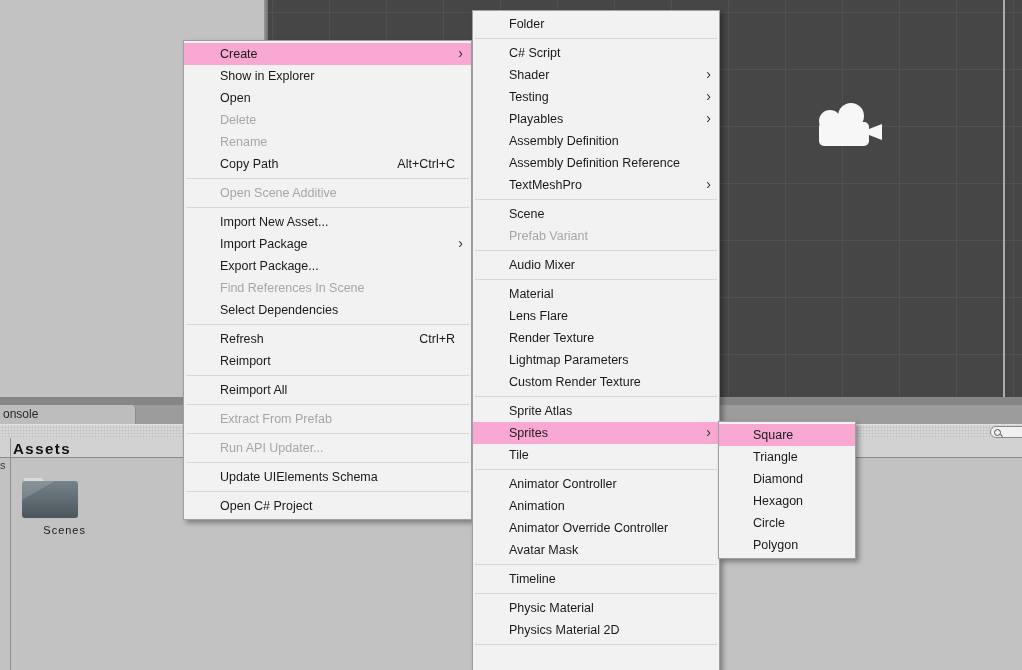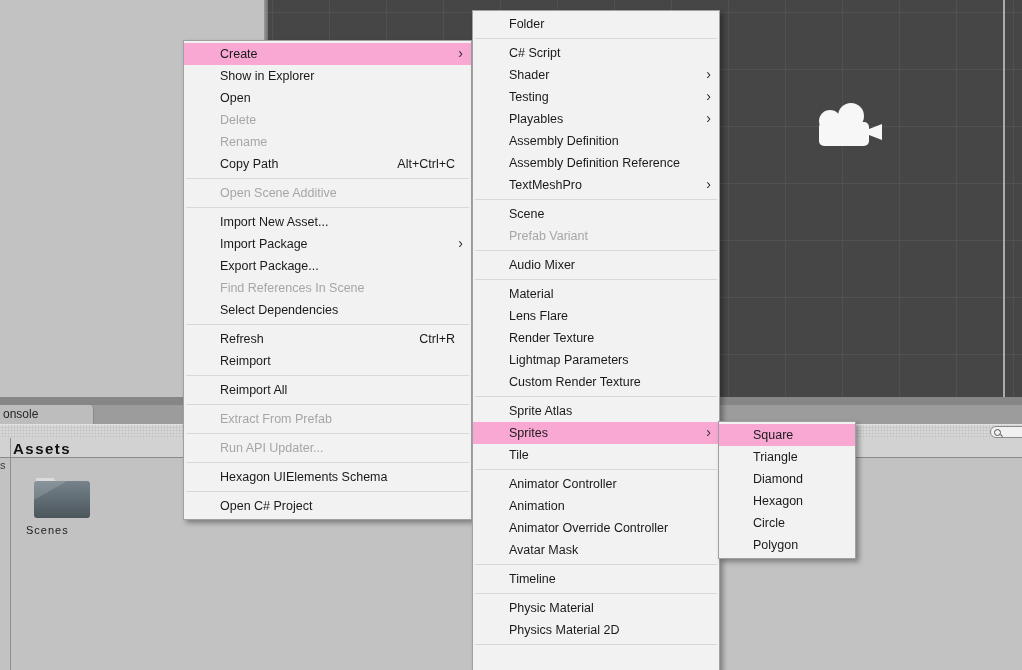--- a/index.html
+++ b/index.html
@@ -15,21 +15,21 @@
     background-color:#464646;
     background-image:
       repeating-linear-gradient(to right, #515151 0 1px, transparent 1px 57px),
       repeating-linear-gradient(to bottom, #515151 0 1px, transparent 1px 57px);
     background-position:4px 0, 0 12px; }
   .axis-line-v { position:absolute; left:735px; top:0; width:2px; height:100%; background:#bdbdbd; opacity:.85; }
   .camera-gizmo { position:absolute; left:549px; top:103px; width:68px; height:46px; }
 
   .chrome-strip { position:absolute; left:0; top:397px; width:1022px; height:8px; background:#868686; }
   .tab-strip { position:absolute; left:0; top:405px; width:1022px; height:19px; background:#9c9c9c; }
-  .console-tab { position:absolute; left:0; top:0; width:94px; height:19px; background:#bdbdbd;
+  .console-tab { position:absolute; left:0; top:0; width:136px; height:19px; background:#bdbdbd;
                  border-top-right-radius:4px; border-right:1px solid #8a8a8a;
                  color:#262626; font-size:12px; line-height:19px; padding-left:3px; }
   .project-toolbar { position:absolute; left:0; top:424px; width:1022px; height:14px;
     background-color:#c9c9c9;
     background-image:radial-gradient(circle at 1px 1px, #d9d9d9 35%, transparent 40%);
     background-size:3px 3px; border-top:1px solid #e2e2e2; }
   .search-pill { position:absolute; right:-14px; top:1px; width:46px; height:12px; background:#f1f1f1;
     border:1px solid #8a8a8a; border-radius:7px; }
   .mag-icon { position:absolute; left:3px; top:2px; width:7px; height:7px; border:1px solid #555;
     border-radius:50%; }
@@ -37,21 +37,21 @@
     background:#555; transform:rotate(45deg); }
 
   .assets-header { position:absolute; left:0; top:438px; width:1022px; height:20px; background:#d2d2d2;
     border-bottom:1px solid #8a8a8a; }
   .assets-header-label { position:absolute; left:13px; top:2px; font-size:15px; font-weight:bold;
     color:#111; letter-spacing:1.5px; }
   .project-content { position:absolute; left:0; top:459px; width:1022px; height:211px; background:#c2c2c2; }
   .tree-splitter { position:absolute; left:10px; top:438px; width:1px; height:232px; background:#8f8f8f; }
   .tree-fragment { position:absolute; left:0px; top:459px; width:9px; font-size:11px; color:#3a3a3a; overflow:hidden; }
 
-  .folder-item { position:absolute; left:26px; top:472px; width:72px; text-align:left; }
+  .folder-item { position:absolute; left:14px; top:472px; width:72px; text-align:right; }
   .folder-item svg { display:block; margin:0 auto; }
   .folder-label { margin-top:4px; font-size:11px; color:#1c1c1c; letter-spacing:1px; }
 
   
   .menu { position:absolute; background:#f2f2f2; border:1px solid #a0a0a0;
     box-shadow:3px 3px 5px rgba(0,0,0,.35); padding:2px 0; font-size:12.5px; color:#1a1a1a; }
   .mi { position:relative; height:22px; line-height:22px; padding-left:36px; padding-right:10px;
     white-space:nowrap; cursor:default; }
   .mi .shortcut { position:absolute; right:16px; top:0; }
   .mi .arrow { position:absolute; right:8px; top:-1px; font-size:14px; color:#2e2e2e; }
@@ -142,21 +142,21 @@
       <div class="sep"></div>
       <div class="mi"><span>Refresh</span><span class="shortcut">Ctrl+R</span></div>
       <div class="mi"><span>Reimport</span></div>
       <div class="sep"></div>
       <div class="mi"><span>Reimport All</span></div>
       <div class="sep"></div>
       <div class="mi disabled"><span>Extract From Prefab</span></div>
       <div class="sep"></div>
       <div class="mi disabled"><span>Run API Updater...</span></div>
       <div class="sep"></div>
-      <div class="mi"><span>Hexagon UIElements Schema</span></div>
+      <div class="mi"><span>Update UIElements Schema</span></div>
       <div class="sep"></div>
       <div class="mi"><span>Open C# Project</span></div>
     </div>
   <div id="menu-create" class="menu">
       <div class="mi"><span>Folder</span></div>
       <div class="sep"></div>
       <div class="mi"><span>C# Script</span></div>
       <div class="mi"><span>Shader</span><span class="arrow">›</span></div>
       <div class="mi"><span>Testing</span><span class="arrow">›</span></div>
       <div class="mi"><span>Playables</span><span class="arrow">›</span></div>

